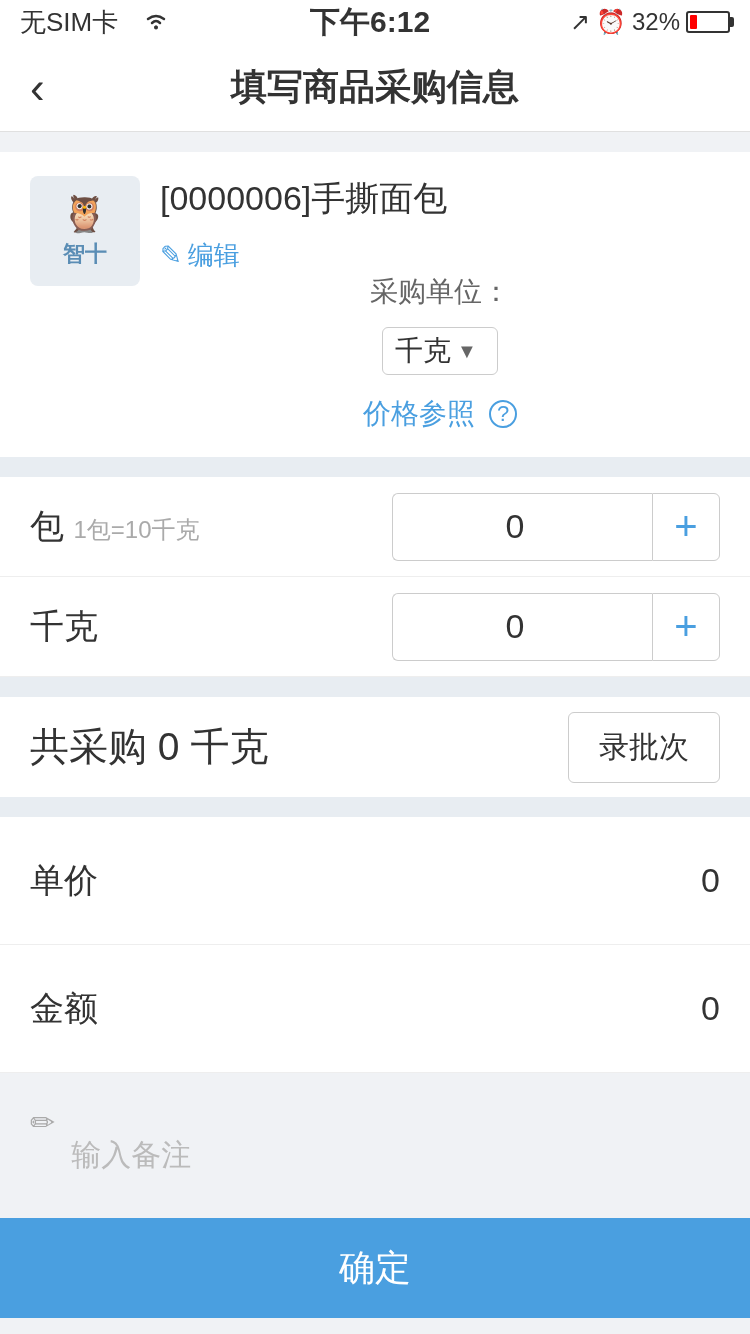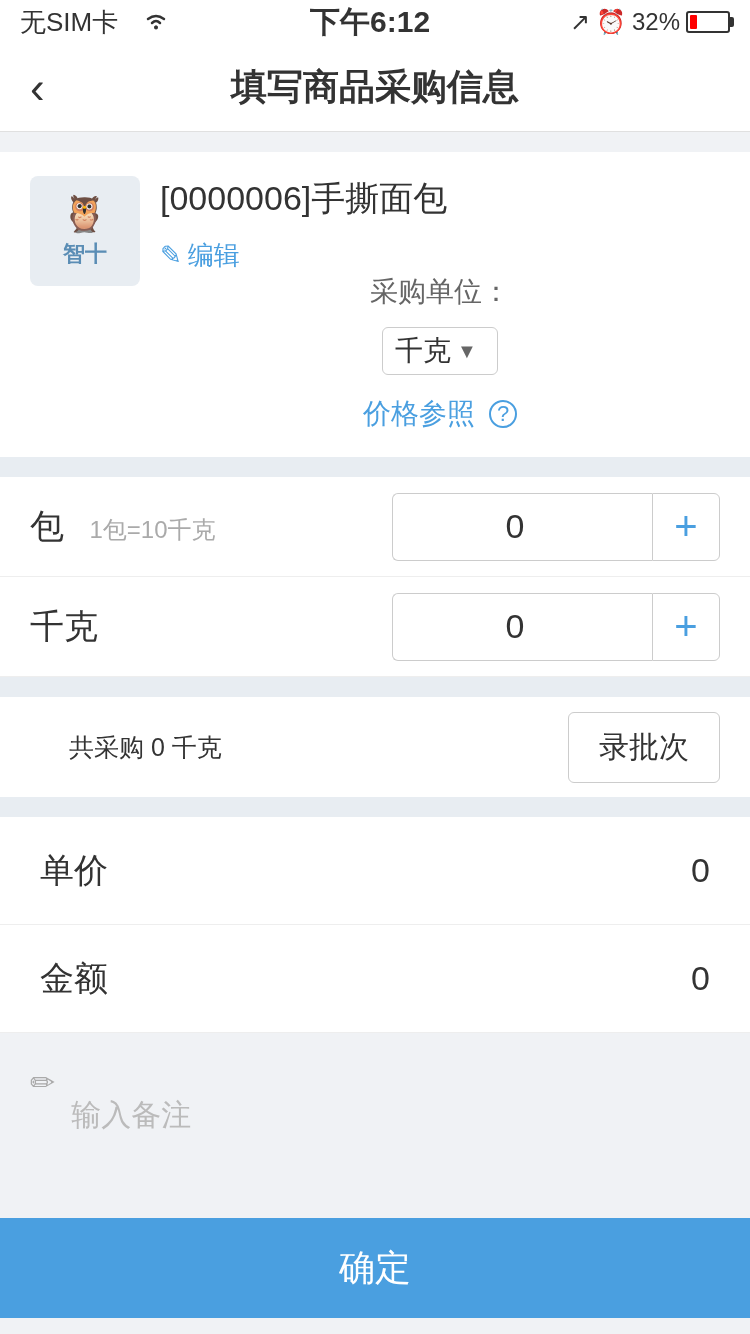--- a/index.html
+++ b/index.html
@@ -178,21 +178,21 @@
       border-bottom: 1px solid #eee;
     }
     .input-row-label {
       flex: 1;
       font-size: 34px;
       color: #333;
     }
     .input-row-sublabel {
       font-size: 24px;
       color: #aaa;
-      margin-left: 16px;
+      margin-left: 0;
     }
     .input-row-field {
       display: flex;
       align-items: center;
       gap: 0;
     }
     .number-input {
       width: 260px;
       height: 68px;
       border: 1px solid #ccc;
@@ -222,43 +222,42 @@
     
     .total-row {
       background: #fff;
       display: flex;
       align-items: center;
       justify-content: space-between;
       padding: 0 30px;
       height: 100px;
     }
     .total-label {
-      font-size: 25px;
-      color: #333;
-      margin-left: 39px;
+      font-size: 39px;
+      color: #333;
     }
     .record-btn {
       border: 1px solid #ccc;
       border-radius: 6px;
       padding: 14px 30px;
       font-size: 30px;
       color: #333;
       background: #fff;
       cursor: pointer;
       margin-left: 7px;
     }
 
     
     .price-row {
       background: #fff;
       display: flex;
       align-items: center;
       justify-content: space-between;
-      padding: 0 40px;
-      height: 108px;
+      padding: 0 30px;
+      height: 128px;
       border-bottom: 1px solid #eee;
     }
     .price-row-label {
       font-size: 34px;
       color: #333;
     }
     .price-row-value {
       font-size: 34px;
       color: #333;
     }

